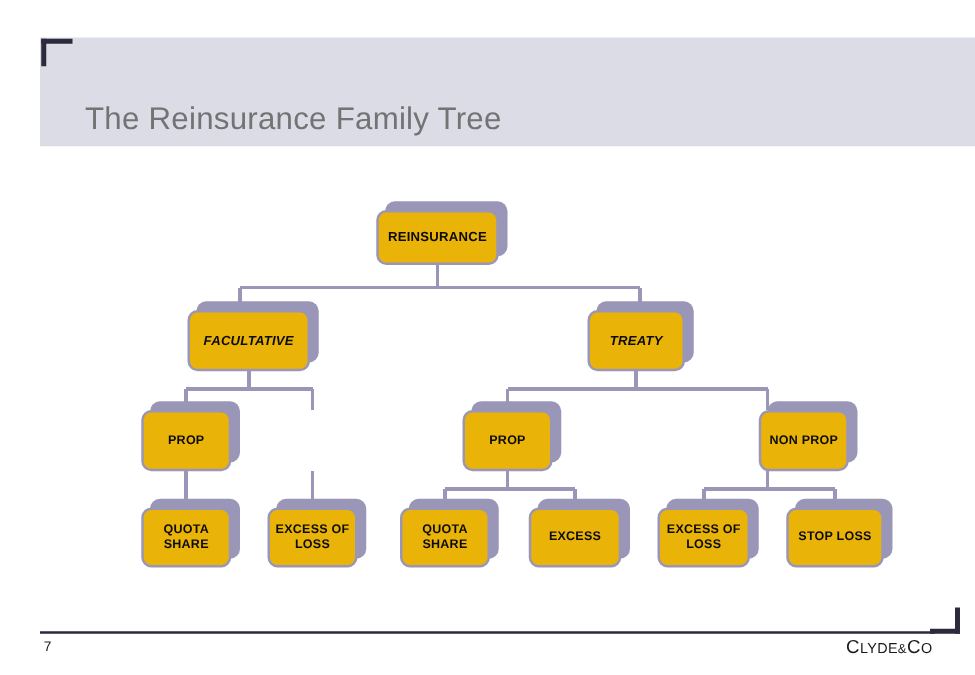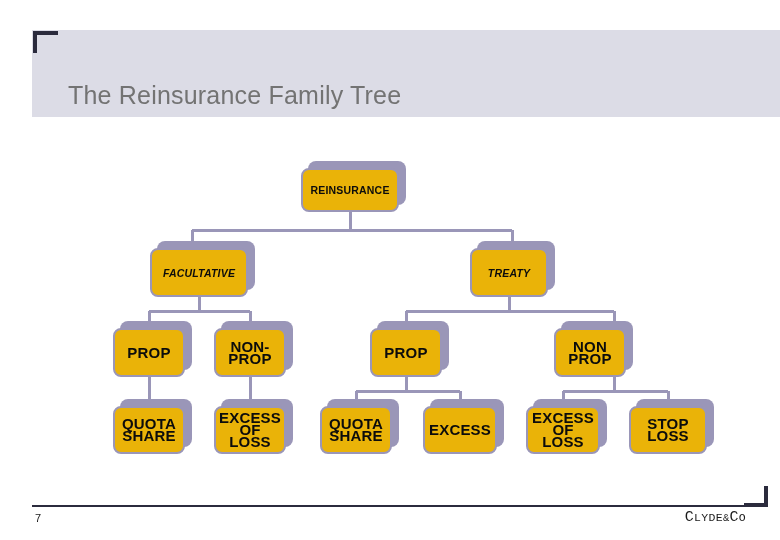--- a/index.html
+++ b/index.html
@@ -88,21 +88,21 @@
     border: 2px solid #9a96b8;
     border-radius: 8px;
     display: flex;
     align-items: center;
     justify-content: center;
     text-align: center;
     box-sizing: border-box;
   }
   .node .label {
     color: #0c0c0c;
-    font-size: 15px;
+    font-size: 10px;
     font-weight: bold;
     line-height: 12px;
     letter-spacing: 0.2px;
     white-space: pre-line;
   }
   .node.lvl1 .label { font-size: 10.5px; }
   .node.lvl2 .label { font-size: 10.5px; font-style: italic; }
 
   
   #footer-rule {
@@ -127,21 +127,21 @@
     position: absolute;
     left: 35px;
     top: 512px;
     font-size: 11px;
     color: #1a1a1a;
   }
   #brand-logo {
     position: absolute;
     right: 34px;
     top: 509px;
-    font-family: Liberation Mono, monospace;
+    font-family: Liberation Sans, sans-serif;
     font-size: 15px;
     color: #1a1a1a;
     letter-spacing: 0.3px;
     white-space: nowrap;
   }
   #brand-logo .cap { font-size: 15px; }
   #brand-logo .sml { font-size: 11.5px; }
   #brand-logo .amp { font-size: 10.5px; }
 </style>
 </head>
@@ -208,35 +208,29 @@
     </div>
   </div>
 
   <div class="node lvl3" style="left:113px; top:328px; width:72px; height:49px;">
     <div class="plate"></div>
     <div class="face">
       <span class="label">PROP</span>
     </div>
   </div>
 
-  <div class="node lvl3" style="left:214px; top:328px; width:72px; height:49px;">
-    <div class="plate"></div>
-    <div class="face">
-      <span class="label">NON- PROP</span>
-    </div>
-  </div>
 
   <div class="node lvl3" style="left:370px; top:328px; width:72px; height:49px;">
     <div class="plate"></div>
     <div class="face">
       <span class="label">PROP</span>
     </div>
   </div>
 
-  <div class="node lvl3" style="left:554px; top:328px; width:72px; height:49px;">
+  <div class="node lvl3" style="left:607px; top:328px; width:72px; height:49px;">
     <div class="plate"></div>
     <div class="face">
       <span class="label">NON PROP</span>
     </div>
   </div>
 
   <div class="node lvl4" style="left:113px; top:406px; width:72px; height:48px;">
     <div class="plate"></div>
     <div class="face">
       <span class="label">QUOTA

